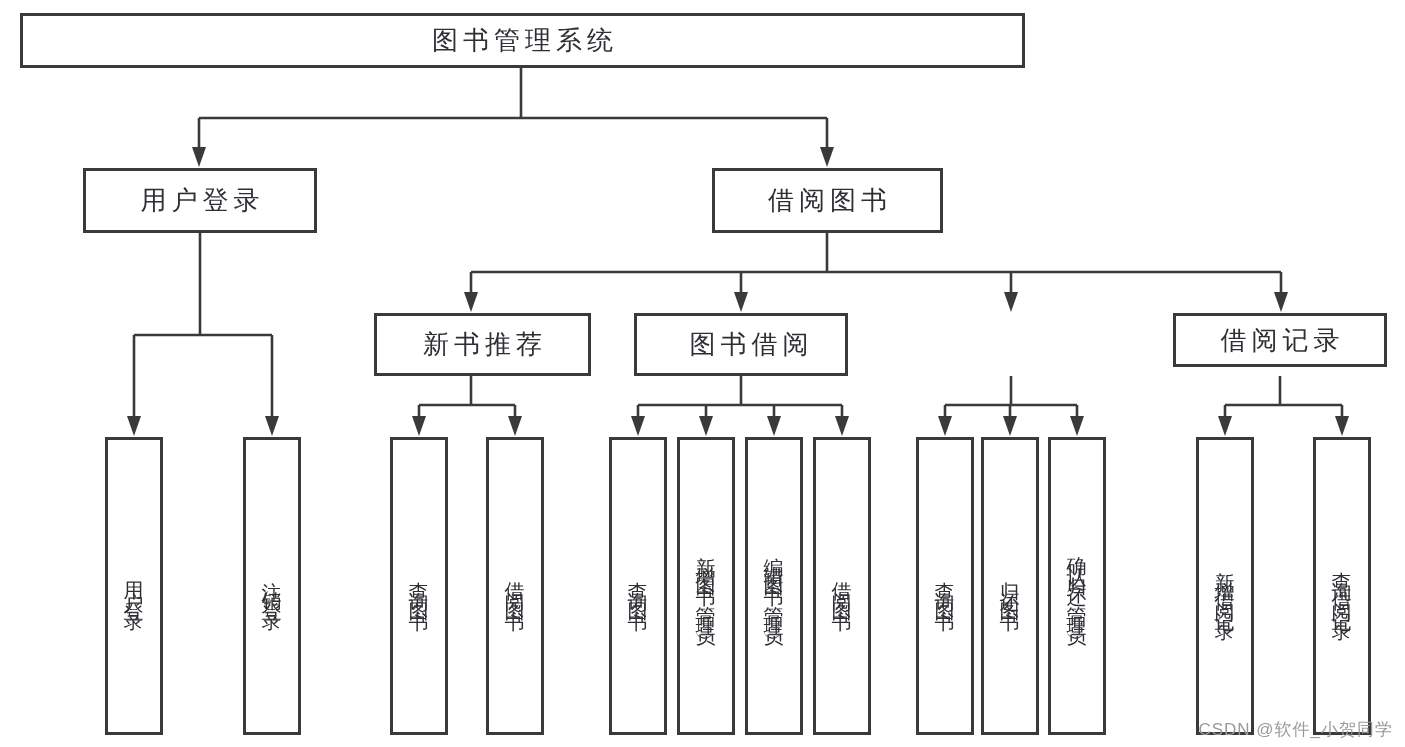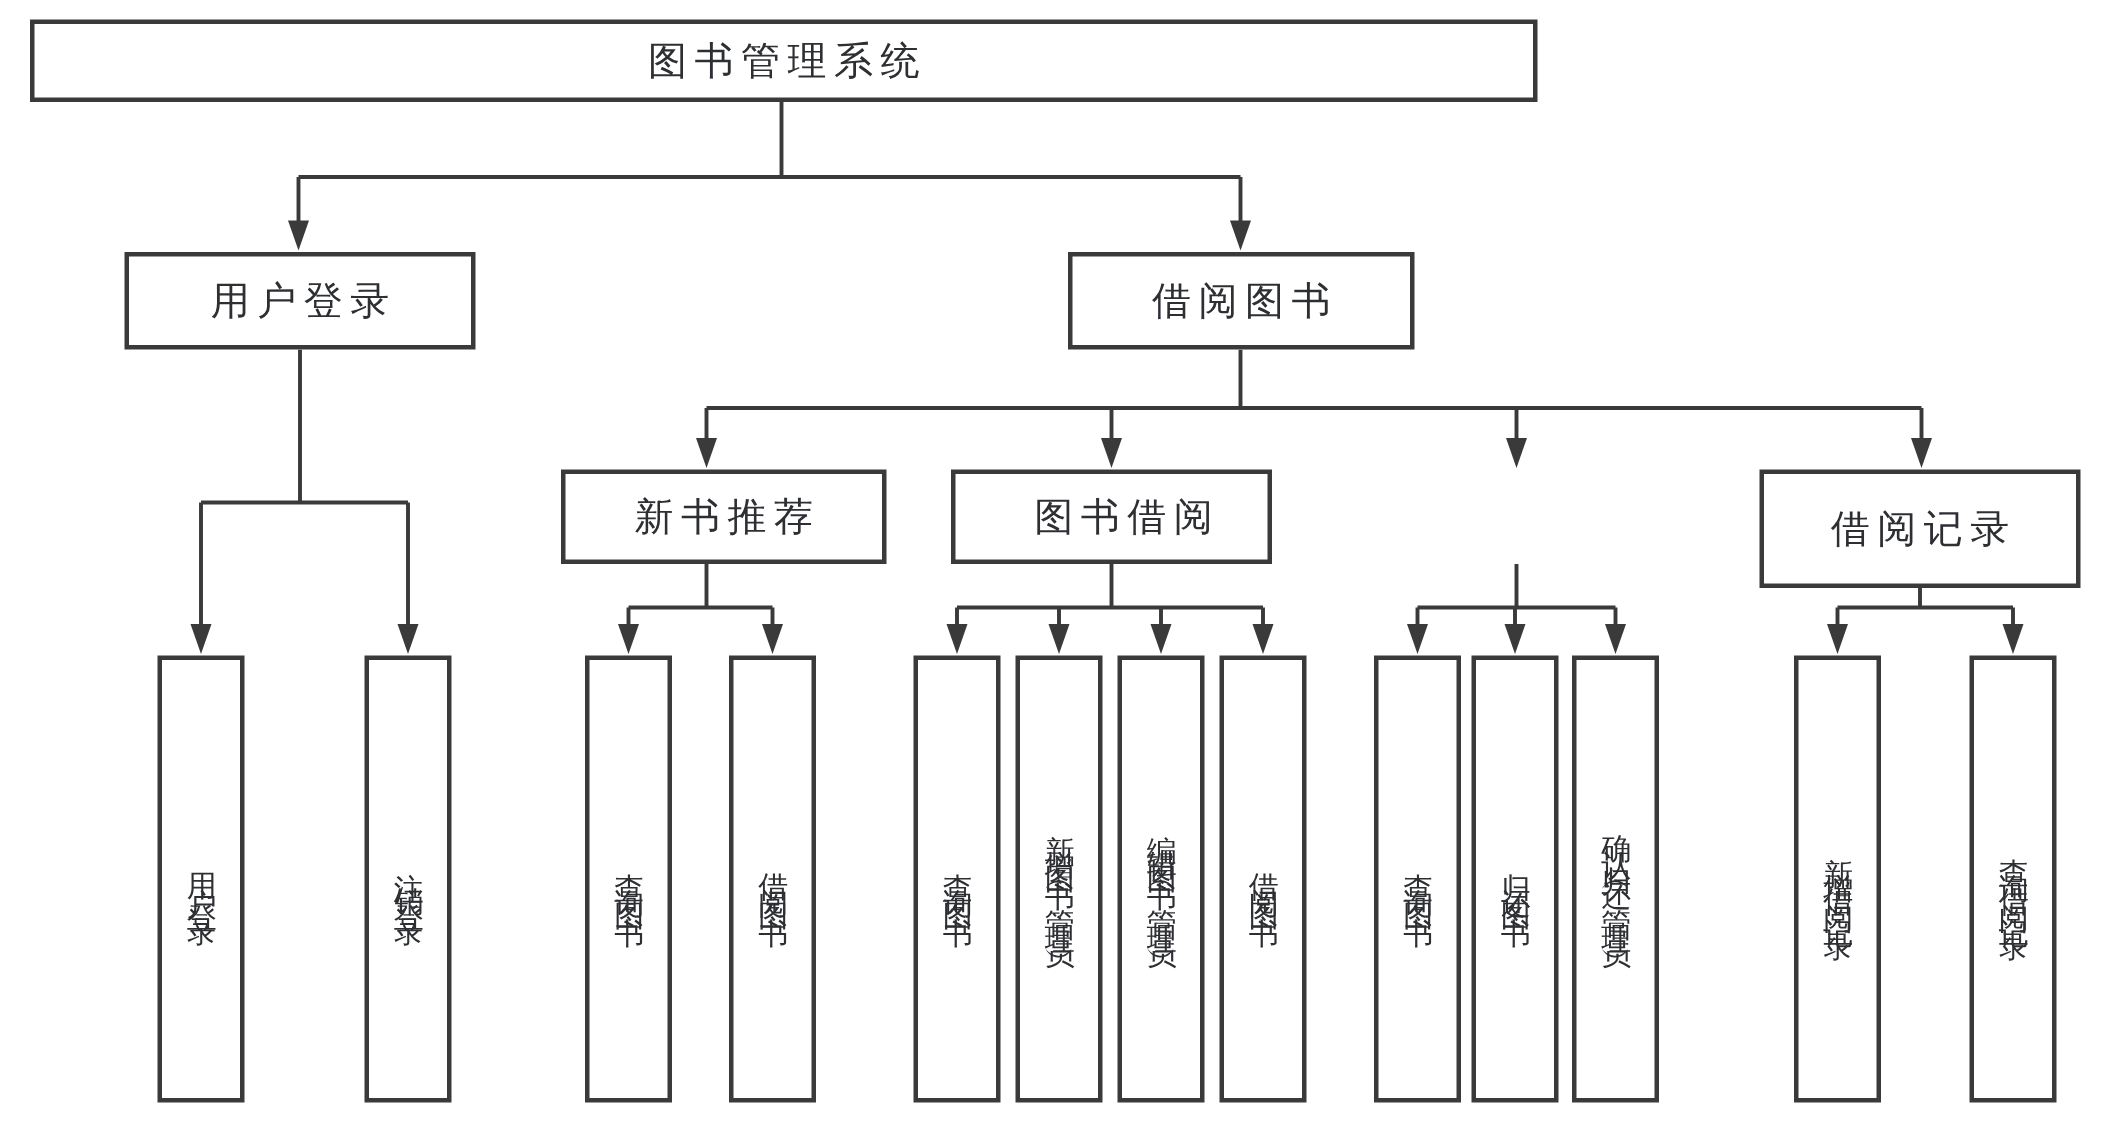--- a/index.html
+++ b/index.html
@@ -124,21 +124,21 @@
   <div class="node h" style="left:712px; top:168px; width:231px; height:65px;">
     <span>借阅图书</span>
   </div>
 
   <div class="node h" style="left:374px; top:313px; width:217px; height:63px;">
     <span>新书推荐</span>
   </div>
   <div class="node h" style="left:634px; top:313px; width:214px; height:63px;padding-left:16px;">
     <span>图书借阅</span>
   </div>
-  <div class="node h" style="left:1173px; top:313px; width:214px; height:79px;">
+  <div class="node h" style="left:1173px; top:313px; width:214px; height:54px;">
     <span>借阅记录</span>
   </div>
 
   <div class="node v" style="left:105px; top:437px; width:58px; height:298px;">
     <span>用户登录</span>
   </div>
   <div class="node v" style="left:243px; top:437px; width:58px; height:298px;">
     <span>注销登录</span>
   </div>
 
@@ -172,14 +172,15 @@
     <span>确认归还（管理员）</span>
   </div>
 
   <div class="node v" style="left:1196px; top:437px; width:58px; height:298px;">
     <span>新增借阅记录</span>
   </div>
   <div class="node v" style="left:1313px; top:437px; width:58px; height:298px;">
     <span>查询借阅记录</span>
   </div>
 
+  <div id="watermark">CSDN @软件_小贺同学</div>
 
 </div>
 
 </body></html>

